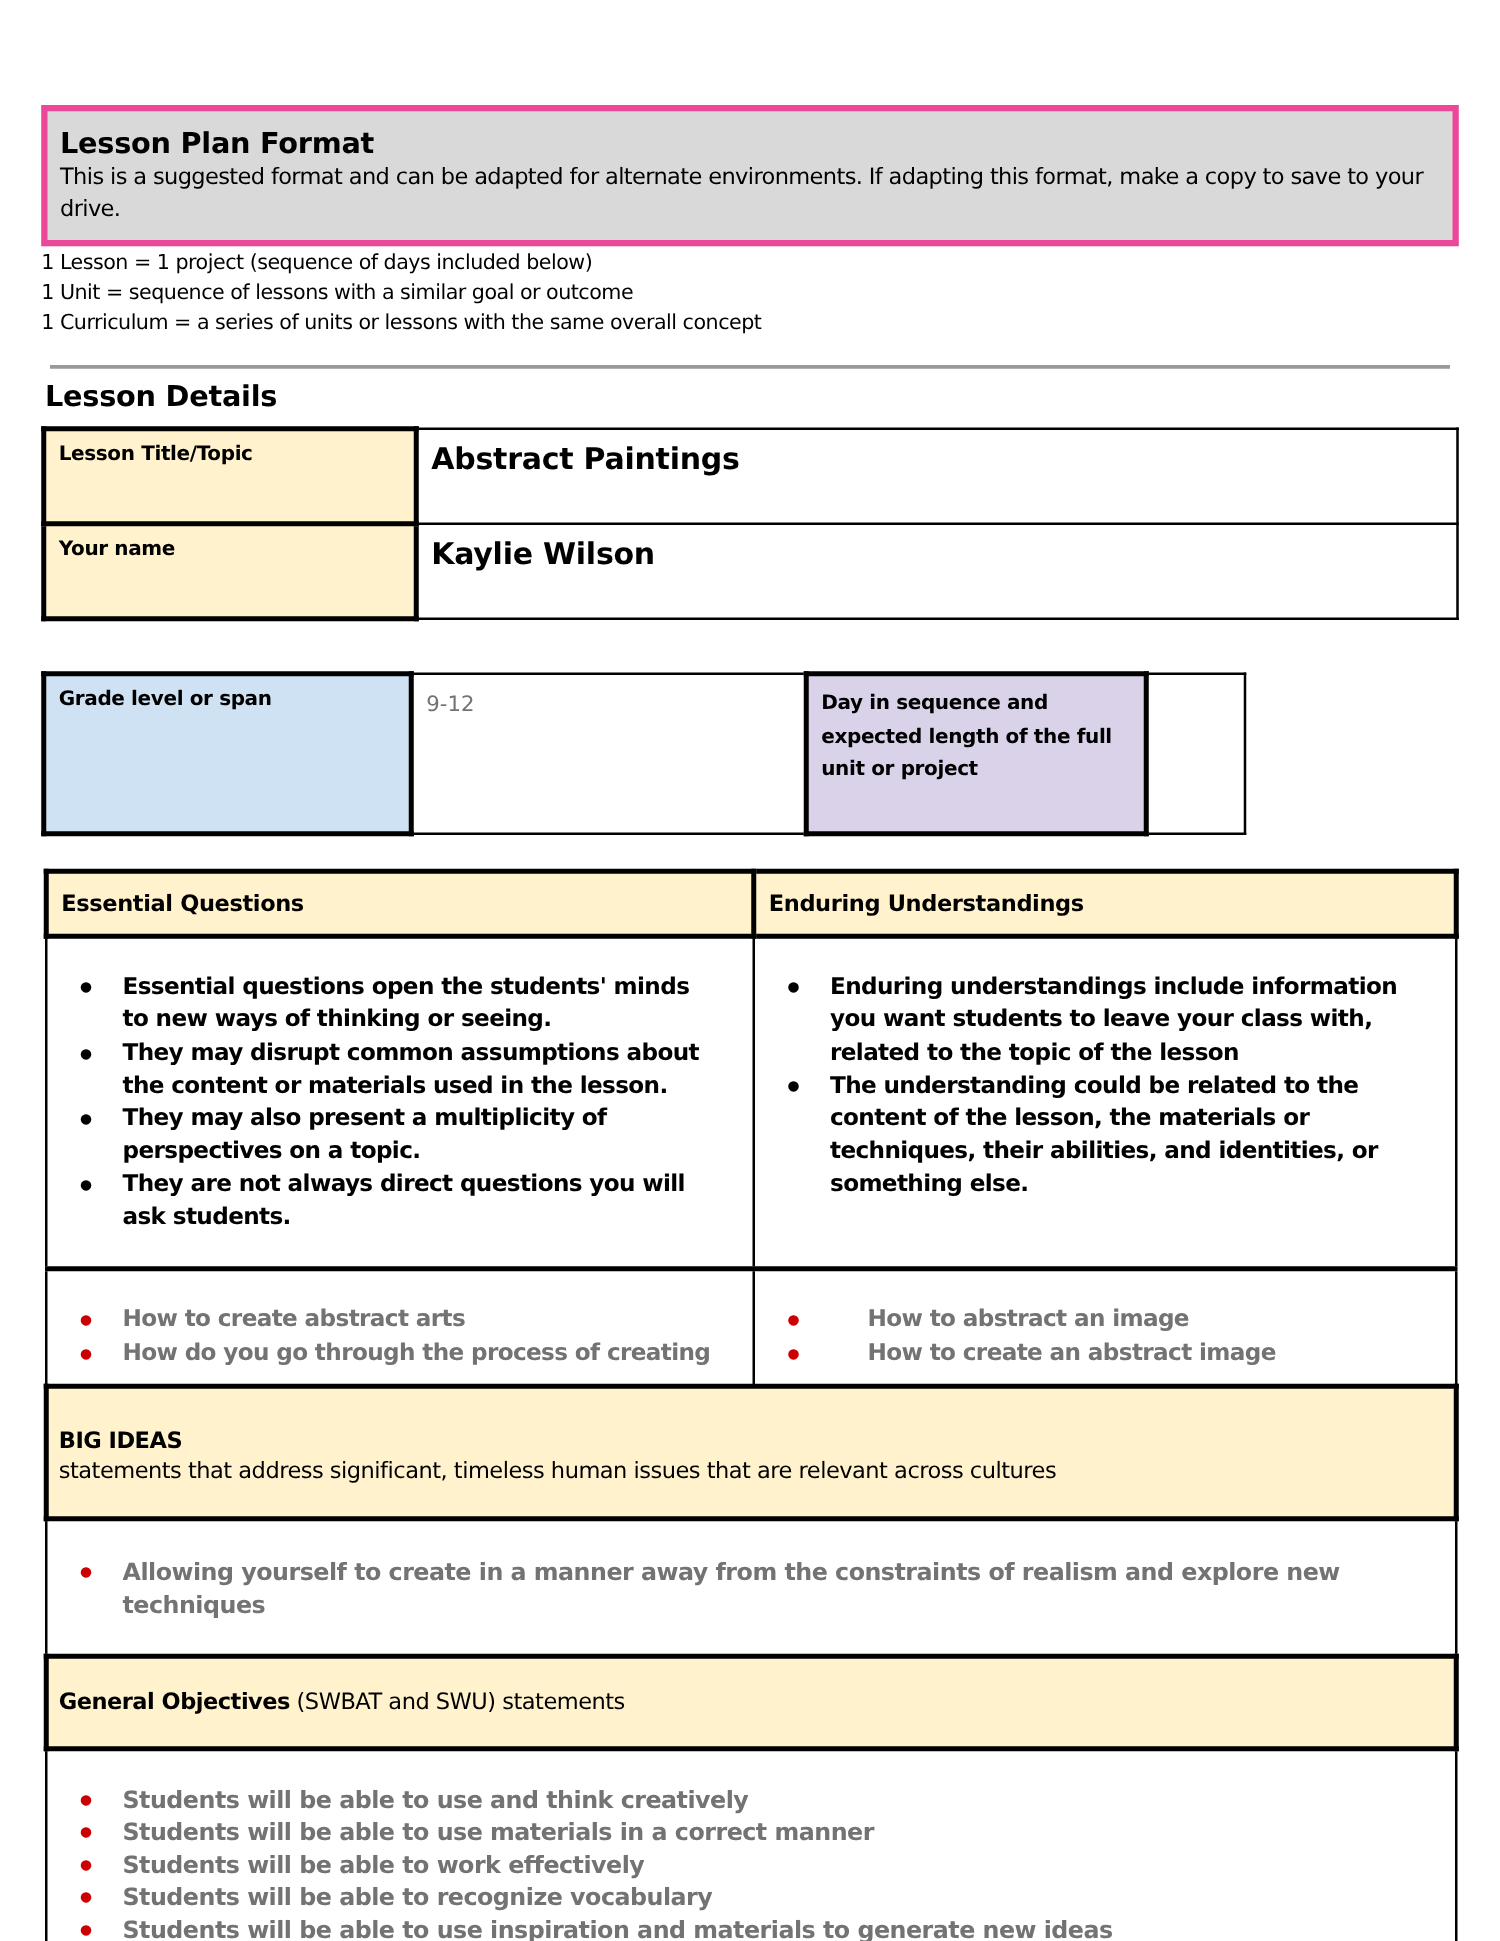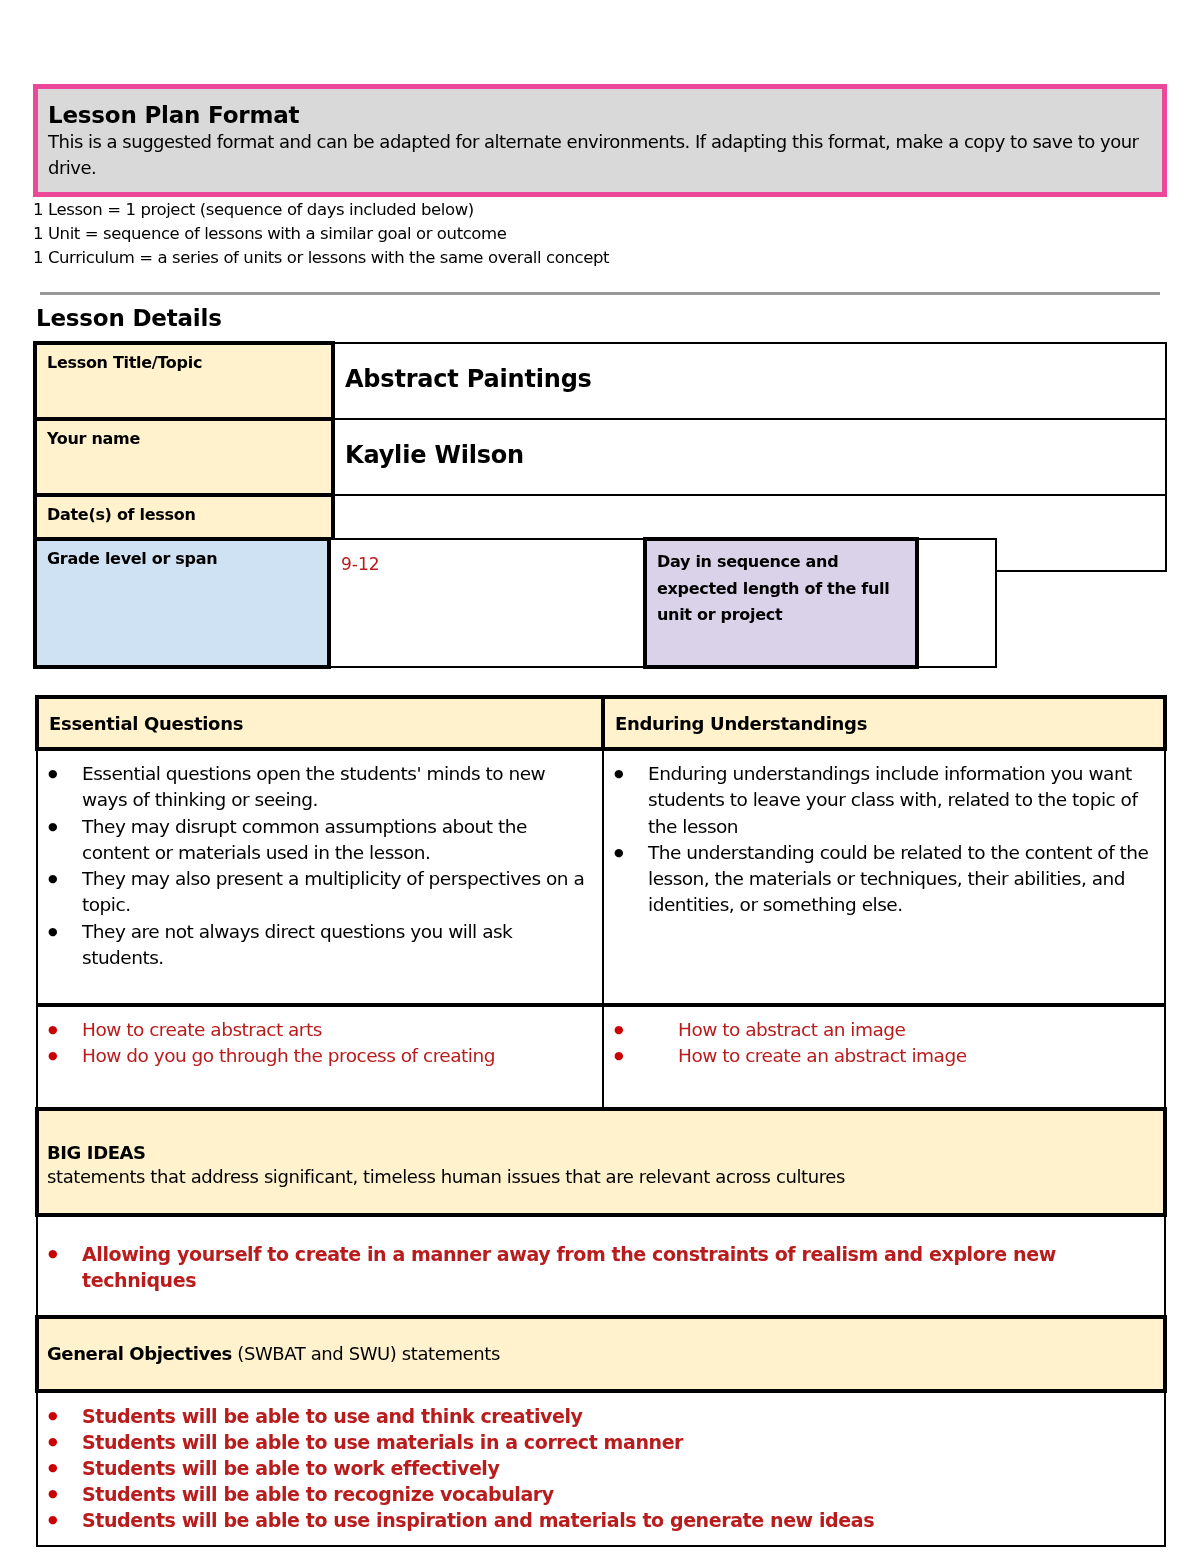--- a/index.html
+++ b/index.html
@@ -17,40 +17,40 @@
 
   #defs { left: 33px; top: 198px; font-size: 16.5px; line-height: 24px; letter-spacing: -0.4px; }
 
   #divider { left: 40px; top: 292px; width: 1120px; height: 3px; background: #999; }
 
   #details-title { left: 36px; top: 305px; font-size: 23px; font-weight: bold; letter-spacing: -0.2px; }
 
   .tbl-outer { border-collapse: collapse; }
   .label-cell { background: #fff2cc; border: 4px solid #000; font-weight: bold;
                 font-size: 16px; padding: 8px 10px; vertical-align: top; letter-spacing: -0.3px; }
-  .val-cell { border: 2px solid #000; padding: 20px 10px; vertical-align: top; background:#fff; }
+  .val-cell { border: 2px solid #000; padding: 8px 10px; vertical-align: top; background:#fff; }
 
   
   #details { left: 33px; top: 341px; width: 1134px; }
   #details .label-cell { width: 274px; height: 56px; }
   #details .val-big { font-size: 24px; font-weight: bold; letter-spacing: -0.2px; line-height: 30px; }
 
   
   #grade { left: 33px; top: 537px; width: 964px; height: 132px; }
   .grade-label { background: #cfe2f3 !important; }
   .day-label { background: #d9d2e9 !important; line-height: 26.5px; }
-  .red { color: #b91c1c; }
+  .red { color: #737373; }
 
   
   #equ { left: 35px; top: 695px; width: 1132px; }
   .hd-cell { background: #fff2cc; border: 4px solid #000; font-weight: bold; font-size: 18px;
              padding: 12px 10px; letter-spacing: -0.3px; height: 52px; box-sizing: border-box; }
   .body-cell { border: 2px solid #000; vertical-align: top; padding: 10px 10px 10px 8px;
                font-size: 18.5px; line-height: 26.3px; letter-spacing: -0.5px; }
-  ul.b { margin: 0; padding: 0; list-style: none; }
+  ul.b { margin: 16px; padding: 0; list-style: none; font-weight: bold; }
   ul.b li { position: relative; padding-left: 36px; }
   ul.b li::before { content: "\25CF"; position: absolute; left: 2px; top: 0; font-size: 11px; }
   ul.b.red li::before { color: #cc0000; }
   ul.b.wide li { padding-left: 66px; }
 
   
   #big { left: 35px; top: 1107px; width: 1132px; }
   .bi-hd { background: #fff2cc; border: 4px solid #000; padding: 14px 8px 8px 8px; font-size: 18px;
            line-height: 24px; letter-spacing: -0.4px; }
   .bold { font-weight: bold; }
@@ -77,24 +77,20 @@
 
 <table id="details" class="abs tbl-outer">
   <tbody>
       <tr>
     <td class="label-cell">Lesson Title/Topic</td>
     <td class="val-cell val-big">Abstract Paintings</td>
   </tr>
   <tr>
     <td class="label-cell">Your name</td>
     <td class="val-cell val-big">Kaylie Wilson</td>
-  </tr>
-  <tr>
-    <td class="label-cell">Date(s) of lesson</td>
-    <td class="val-cell val-big"></td>
   </tr>
 </tbody>
   </table>
 
 <table id="grade" class="abs tbl-outer">
   <tbody>
       <tr>
     <td class="label-cell grade-label" style="width:270px">Grade level or span</td>
     <td class="val-cell red" style="width:292px;font-size:17px;padding-top:14px">9-12</td>
     <td class="label-cell day-label" style="width:248px;padding-top:8px">Day in sequence and expected length of the full unit or project</td>

